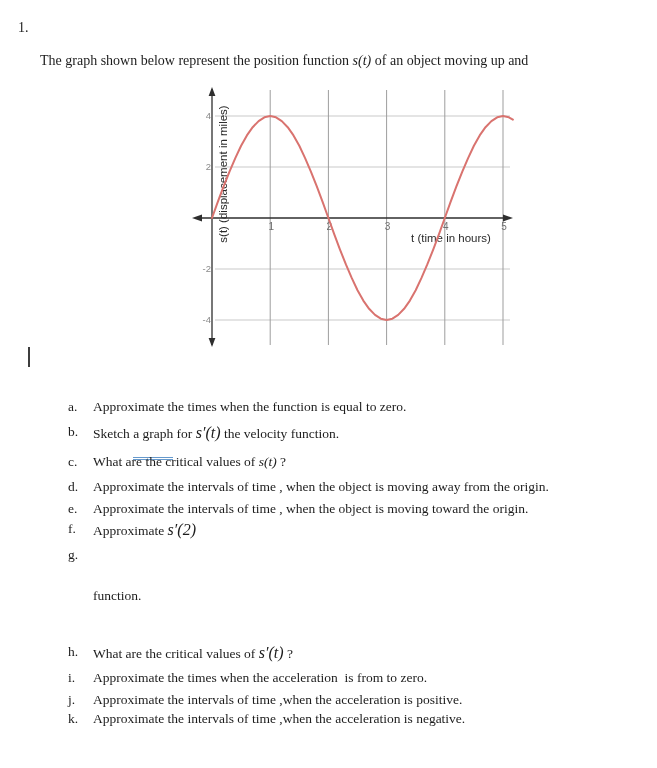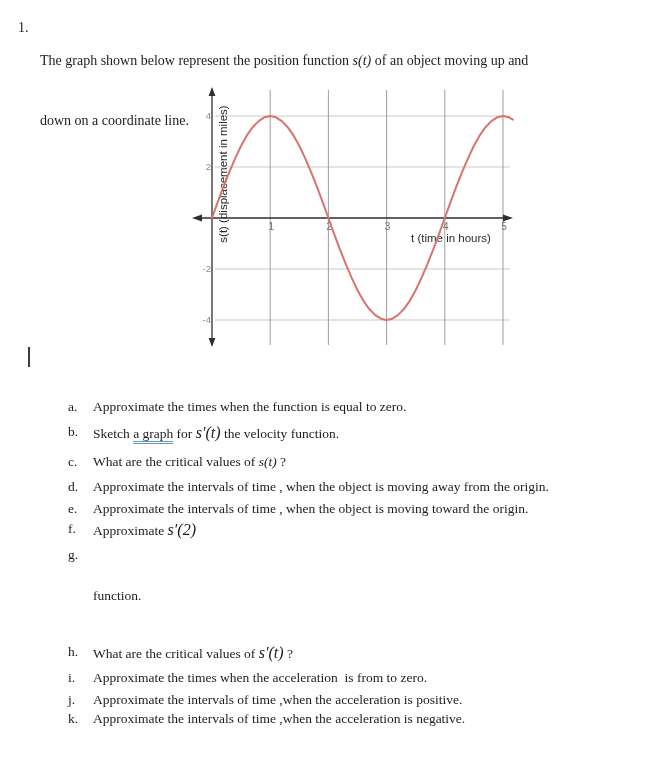--- a/index.html
+++ b/index.html
@@ -15,30 +15,29 @@
   .mbig{font-style:italic;font-size:16px;}
   .graph-wrap{position:absolute;left:190px;top:86px;width:332px;height:268px;}
   .tick{font:9.5px "Liberation Sans", sans-serif;fill:#8a8a8a;}
   .xtick{font:10px "Liberation Sans", sans-serif;fill:#6f6f6f;}
   .axis-label{font:11.5px "Liberation Sans", sans-serif;fill:#2a2a2a;}
   .text-cursor{position:absolute;left:28px;top:347px;width:2px;height:20px;background:#3d3d3d;}
   .questions{position:absolute;left:68px;top:399px;width:566px;font-size:13.5px;line-height:1.18;}
   .q{display:flex;}
   .q-letter{width:25px;flex:0 0 25px;}
   .q-text{flex:1;white-space:pre-wrap;}
-  .gram{border-bottom:3px double #6699cc;padding-bottom:0px;}
+  .gram{border-bottom:3px double #6699cc;padding-bottom:16px;}
 </style>
 </head>
 <body>
 
 <div class="problem-intro">
   <div class="problem-number">1.</div>
   <div class="intro-text">
     <div class="intro-line"><span>The graph shown below represent the position function </span><span class="math">s(t)</span><span> of an object moving up and</span></div>
-    <div class="intro-line">down on a coordinate line.</div>
   </div>
 </div>
 
 <div class="graph-wrap">
   <svg id="graph-svg" width="332" height="268" viewBox="0 0 332 268">
       <line x1="25" x2="320" y1="30" y2="30" stroke="#c9c9c9" stroke-width="1"></line>
       <text x="21" y="33" text-anchor="end" class="tick">4</text>
       <line x1="25" x2="320" y1="81" y2="81" stroke="#c9c9c9" stroke-width="1"></line>
       <text x="21" y="84" text-anchor="end" class="tick">2</text>
       <line x1="25" x2="320" y1="183" y2="183" stroke="#c9c9c9" stroke-width="1"></line>

